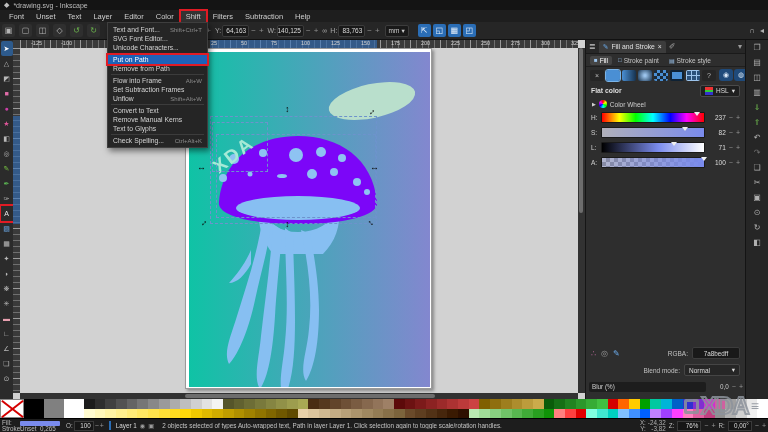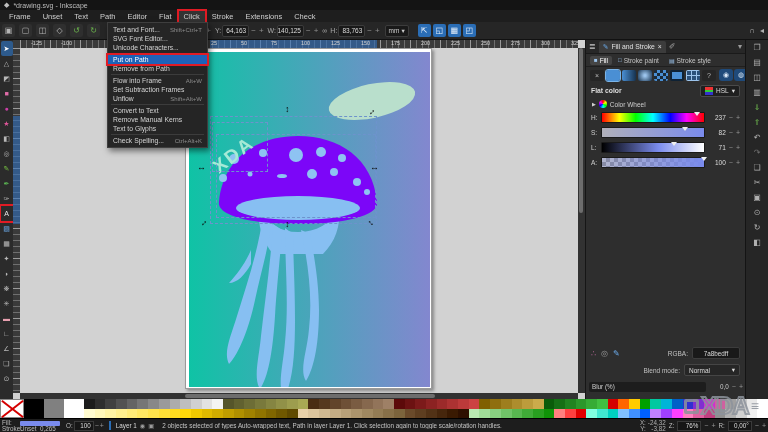--- a/index.html
+++ b/index.html
@@ -125,30 +125,30 @@
 </head>
 <body>
 
 <div class="abs titlebar">
   <span>◆</span>
   <span>*drawing.svg - Inkscape</span>
 </div>
 
 <div class="abs menubar">
 
-<span class="mitem">Frame</span>
+<span class="mitem">Font</span>
     <span class="mitem">Unset</span>
     <span class="mitem">Text</span>
-    <span class="mitem">Path</span>
+    <span class="mitem">Layer</span>
     <span class="mitem">Editor</span>
-    <span class="mitem">Flat</span>
-    <span class="mitem active open annotated">Click</span>
-    <span class="mitem">Stroke</span>
-    <span class="mitem">Extensions</span>
-    <span class="mitem">Check</span>
+    <span class="mitem">Color</span>
+    <span class="mitem active open annotated">Shift</span>
+    <span class="mitem">Filters</span>
+    <span class="mitem">Subtraction</span>
+    <span class="mitem">Help</span>
   </div>
 
 <div class="abs toolbar2">
   <span style="display:flex">
 
   <span class="t2icon">▣</span>
       <span class="t2icon">▢</span>
       <span class="t2icon">◫</span>
       <span class="t2icon">◇</span>
       <span class="t2icon" style="color: rgb(106, 176, 76);">↺</span>

